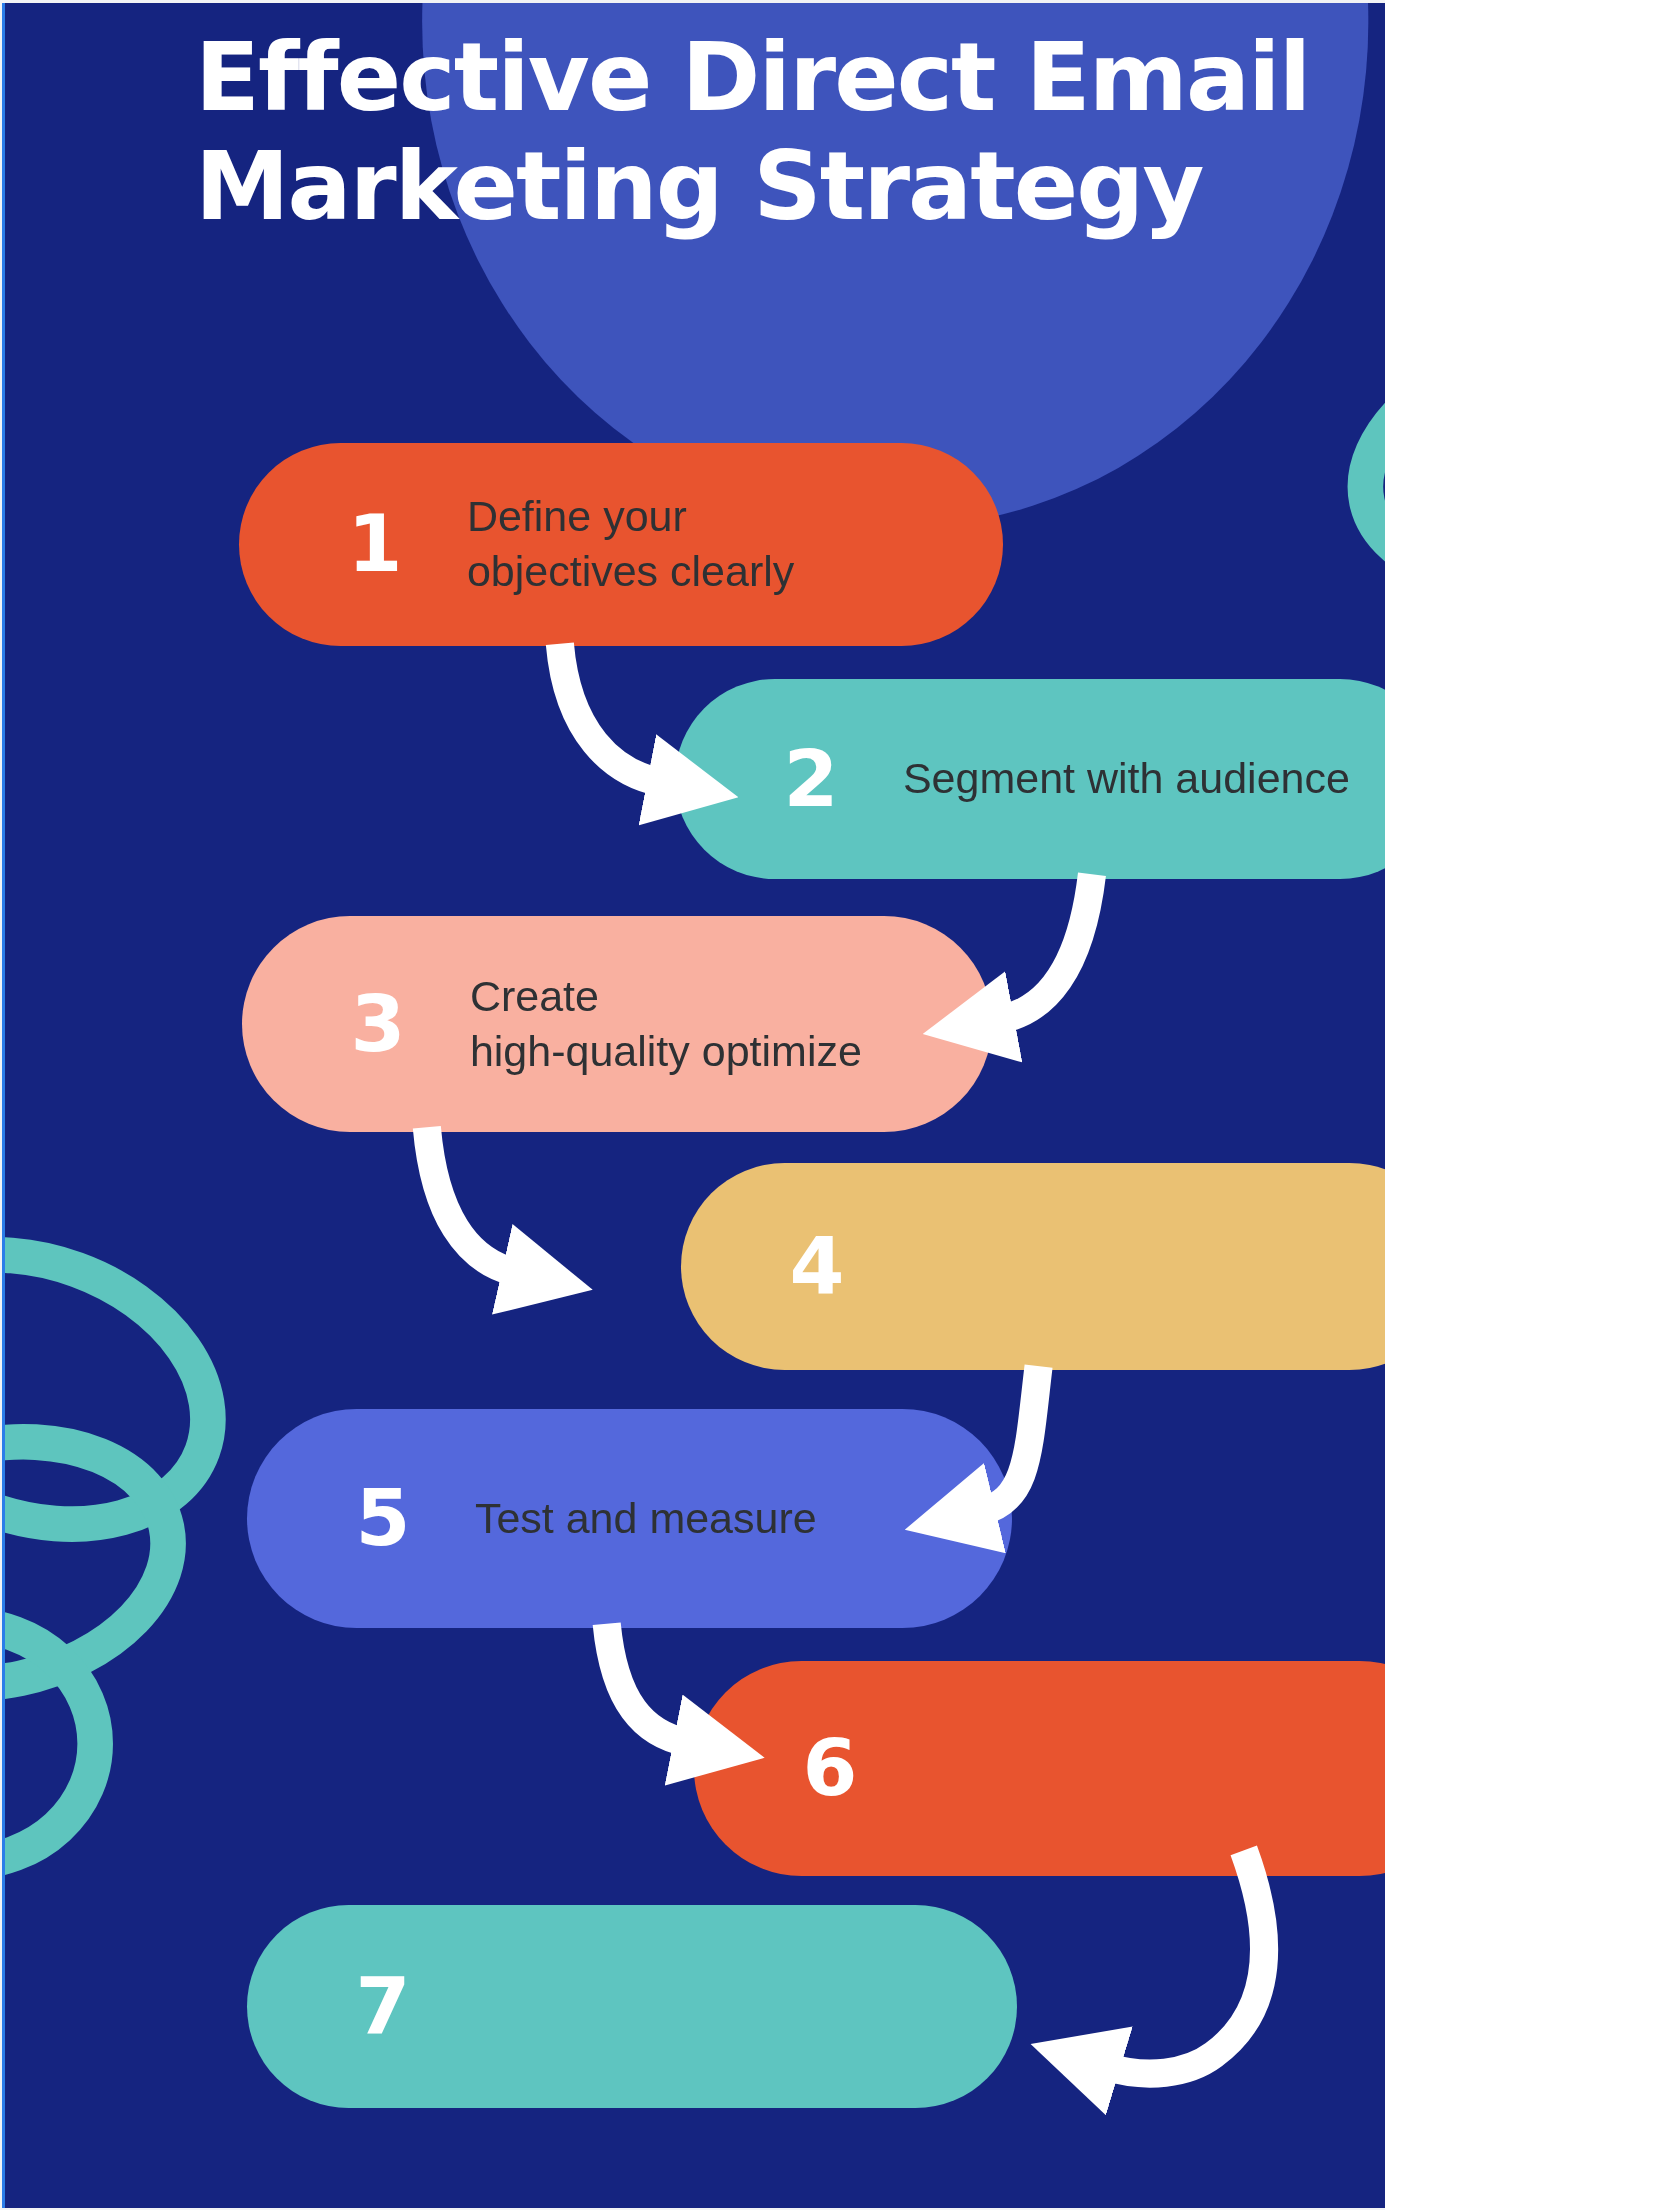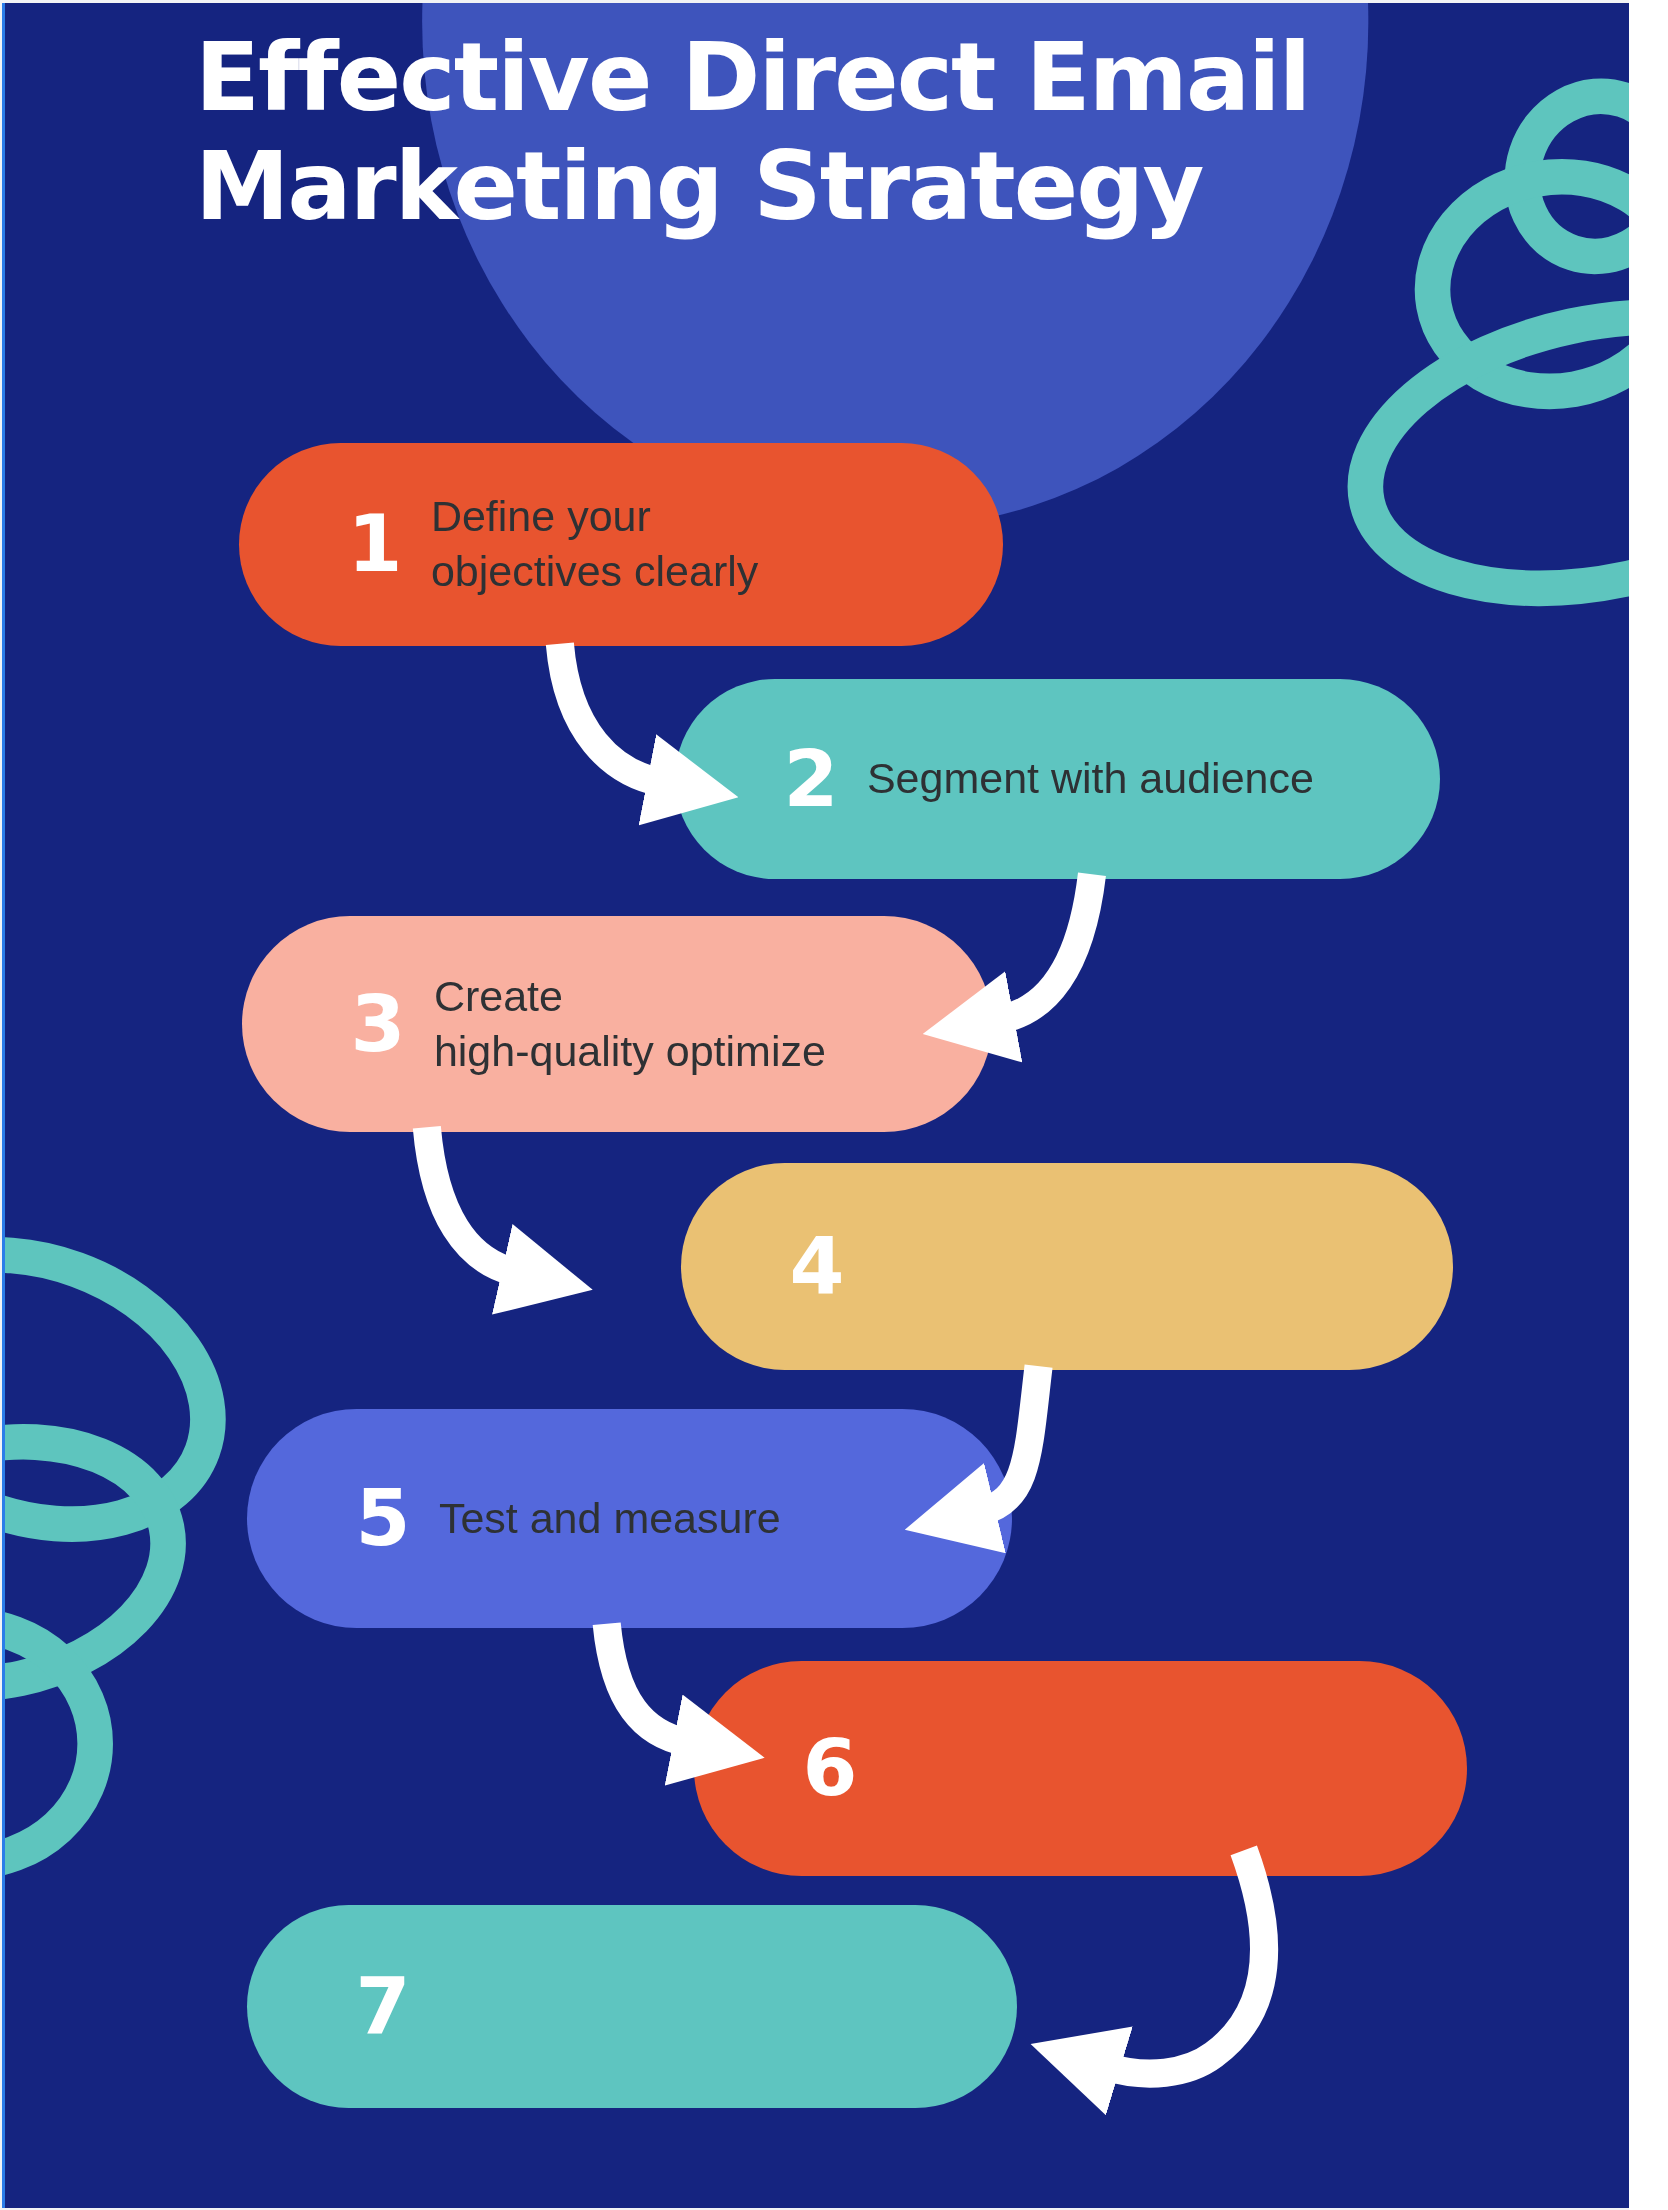--- a/index.html
+++ b/index.html
@@ -1,33 +1,33 @@
 <!DOCTYPE html>
 <html style="--bg: #152480; --blob: #3E54BC; --scribble: #5EC5BE; --arrow-c: #FFFFFF; --text: #2E3134; --edge: #2B7DE9; --gutter: #F2F3F5;font-size:15px"><head>
 <meta charset="utf-8">
 <style>
   html,body{margin:0;padding:0;}
   body{width:1669px;height:2210px;font-family:"Liberation Sans",sans-serif;}
-  .page{position:relative;width:1629px;height:2210px;background:var(--gutter,#f2f3f5);overflow:hidden;}
+  .page{position:relative;width:1385px;height:2210px;background:var(--gutter,#f2f3f5);overflow:hidden;}
   .canvas{position:absolute;left:1.9px;top:2.8px;width:1648px;height:2205px;
           background:var(--bg,#152480);
           border-left:3.7px solid var(--edge,#2b7de9);
           border-right:3.7px solid var(--edge,#2b7de9);
           overflow:hidden;}
   .decor,.arrows{position:absolute;left:0;top:0;width:1669px;height:2210px;pointer-events:none;}
   .blob{fill:var(--blob,#3e54bc);}
   .scribble{fill:none;stroke:var(--scribble,#5ec5be);stroke-width:38px;}
   .title{position:absolute;left:190px;top:20.6px;color:#ffffff;
          font-family:"DejaVu Sans","Liberation Sans",sans-serif;
          font-weight:bold;font-size:95px;line-height:1.14;letter-spacing:-1.9px;}
   .pill{position:absolute;border-radius:112px;display:flex;align-items:center;
         color:var(--text,#2e3134);}
   .pill .num{flex:0 0 112px;margin-left:80px;text-align:center;color:#ffffff;
         font-family:"DejaVu Sans","Liberation Sans",sans-serif;font-weight:bold;font-size:79px;}
-  .pill .lbl{font-size:43px;line-height:1.28;white-space:pre-line;}
+  .pill .lbl{margin-left:36px;font-size:43px;line-height:1.28;white-space:pre-line;}
   .p1{left:234px;top:440px;width:764px;height:203px;}
   .p2{left:670px;top:676px;width:765px;height:200px;}
   .p3{left:237px;top:913px;width:750px;height:216px;}
   .p4{left:676px;top:1160px;width:772px;height:207px;}
   .p5{left:242px;top:1406px;width:765px;height:219px;}
   .p6{left:689px;top:1658px;width:773px;height:215px;}
   .p7{left:242px;top:1902px;width:770px;height:203px;}
   .arrow{fill:none;stroke:var(--arrow-c,#ffffff);stroke-width:30px;}
   .ah{fill:var(--arrow-c,#ffffff);}
 </style>

